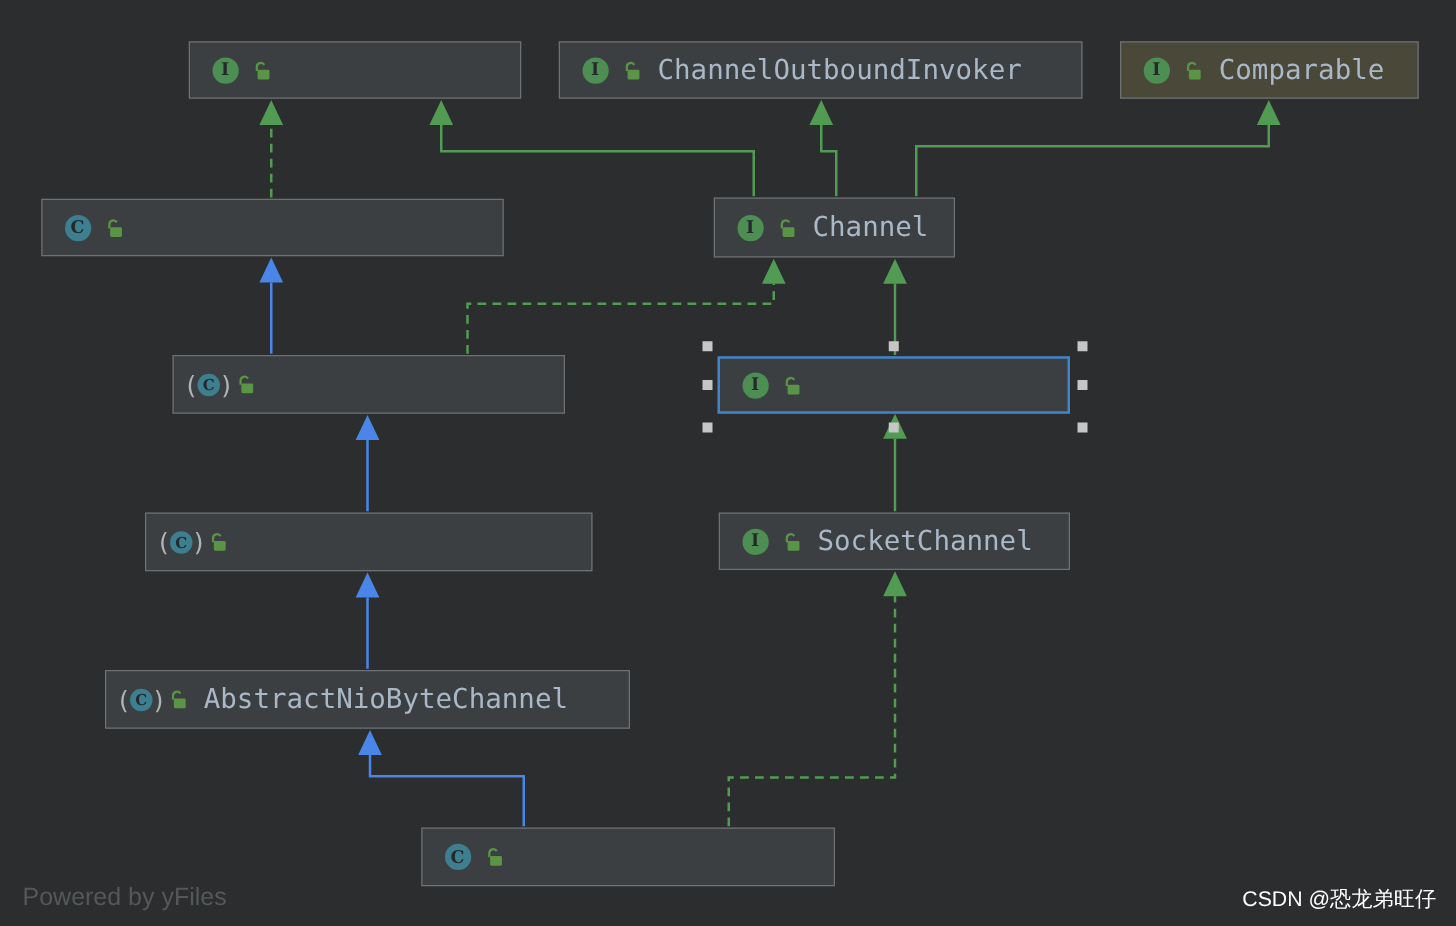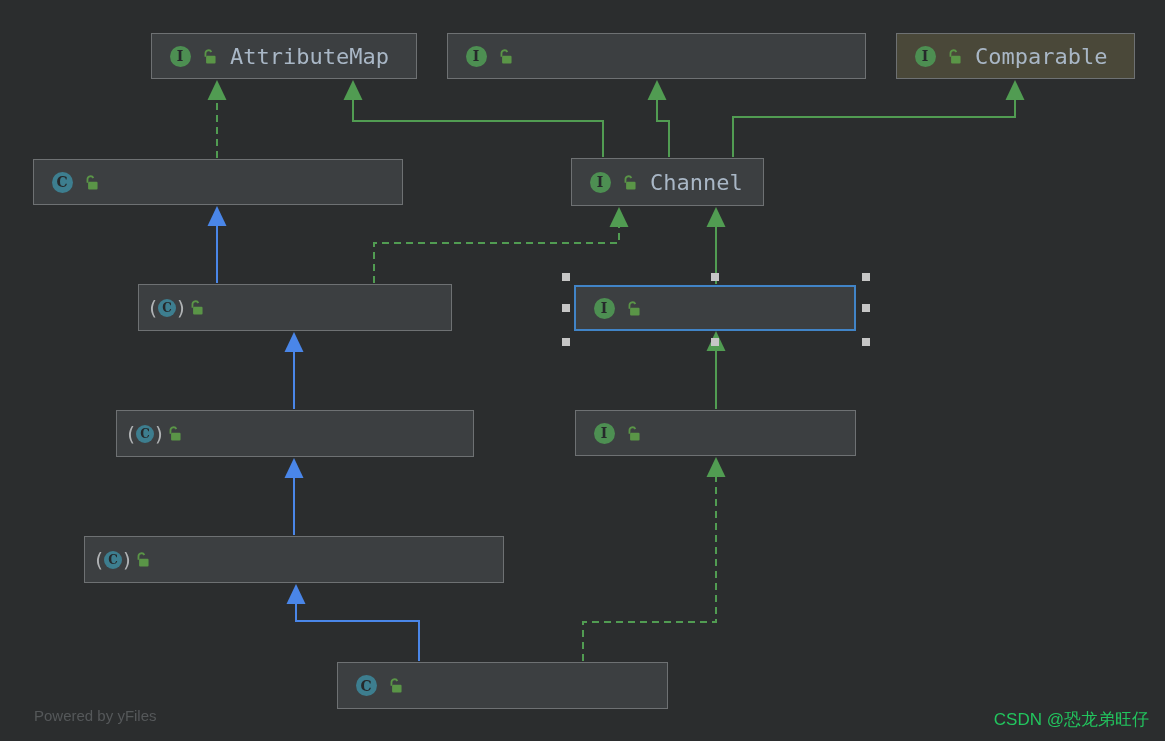--- a/index.html
+++ b/index.html
@@ -23,22 +23,22 @@
           font:bold 14px "DejaVu Serif",serif;color:var(--icon-letter);}
   .circle.iface{background:var(--iface);}
   .circle.cls{background:var(--cls);}
   .kind-abstract_class .circle{width:18px;height:18px;font-size:12px;}
   .paren{font-style:normal;font:400 20px "DejaVu Sans",sans-serif;color:var(--parens);
          margin:0 1px;line-height:1;}
   .lock{margin-left:3px;display:inline-flex;color:var(--lock);flex:none;}
   .label{margin-left:12px;font:22px "DejaVu Sans Mono",monospace;color:var(--label);
          white-space:nowrap;}
   .handle{position:absolute;width:8px;height:8px;background:var(--handle);}
-  .wm-left{position:absolute;left:34px;top:707px;font-size:15px;color:#55585a;}
-  .wm-right{position:absolute;right:16px;top:708px;font-size:17px;color:#22c55e;}
+  .wm-left{position:absolute;left:18px;top:707px;font-size:20px;color:#55585a;}
+  .wm-right{position:absolute;right:16px;top:708px;font-size:17px;color:#ffffff;}
 </style>
 </head>
 <body>
 
 <div id="canvas">
   <svg id="edges-svg" width="1165" height="741">
       <polyline points="217,158 217,100" fill="none" stroke="#519c52" stroke-width="2" stroke-dasharray="7 5"></polyline>
       <polygon points="217,80 226.5,100 207.5,100" fill="#519c52"></polygon>
       <polyline points="603,157 603,121 353,121 353,100" fill="none" stroke="#519c52" stroke-width="2"></polyline>
       <polygon points="353,80 362.5,100 343.5,100" fill="#519c52"></polygon>
@@ -67,32 +67,32 @@
       <div class="node" style="left: 151px; top: 33px; width: 266px; height: 46px;">
         <span class="type-icon kind-interface">
           <b class="circle iface">I</b>
         </span>
         <span class="lock">
           <svg viewBox="0 0 16 16" width="17" height="17">
             <path d="M4.2 8.2 V5.3 A3 3 0 0 1 9.8 3.7" fill="none" stroke="currentColor" stroke-width="1.7"></path>
             <rect x="4.8" y="7.4" width="8.9" height="7.2" rx="1" fill="currentColor"></rect>
           </svg>
         </span>
-        <span class="label">AttributeMap</span>
       </div>
       <div class="node" style="left: 447px; top: 33px; width: 419px; height: 46px;">
         <span class="type-icon kind-interface">
           <b class="circle iface">I</b>
         </span>
         <span class="lock">
           <svg viewBox="0 0 16 16" width="17" height="17">
             <path d="M4.2 8.2 V5.3 A3 3 0 0 1 9.8 3.7" fill="none" stroke="currentColor" stroke-width="1.7"></path>
             <rect x="4.8" y="7.4" width="8.9" height="7.2" rx="1" fill="currentColor"></rect>
           </svg>
         </span>
+        <span class="label">ChannelOutboundInvoker</span>
       </div>
       <div class="node external" style="left: 896px; top: 33px; width: 239px; height: 46px;">
         <span class="type-icon kind-interface">
           <b class="circle iface">I</b>
         </span>
         <span class="lock">
           <svg viewBox="0 0 16 16" width="17" height="17">
             <path d="M4.2 8.2 V5.3 A3 3 0 0 1 9.8 3.7" fill="none" stroke="currentColor" stroke-width="1.7"></path>
             <rect x="4.8" y="7.4" width="8.9" height="7.2" rx="1" fill="currentColor"></rect>
           </svg>
@@ -157,20 +157,21 @@
       <div class="node" style="left: 575px; top: 410px; width: 281px; height: 46px;">
         <span class="type-icon kind-interface">
           <b class="circle iface">I</b>
         </span>
         <span class="lock">
           <svg viewBox="0 0 16 16" width="17" height="17">
             <path d="M4.2 8.2 V5.3 A3 3 0 0 1 9.8 3.7" fill="none" stroke="currentColor" stroke-width="1.7"></path>
             <rect x="4.8" y="7.4" width="8.9" height="7.2" rx="1" fill="currentColor"></rect>
           </svg>
         </span>
+        <span class="label">SocketChannel</span>
       </div>
       <div class="node" style="left: 116px; top: 410px; width: 358px; height: 47px;">
         <span class="type-icon kind-abstract_class">
           <i class="paren">(</i>
           <b class="circle cls">C</b>
           <i class="paren">)</i>
         </span>
         <span class="lock">
           <svg viewBox="0 0 16 16" width="17" height="17">
             <path d="M4.2 8.2 V5.3 A3 3 0 0 1 9.8 3.7" fill="none" stroke="currentColor" stroke-width="1.7"></path>
@@ -183,20 +184,21 @@
           <i class="paren">(</i>
           <b class="circle cls">C</b>
           <i class="paren">)</i>
         </span>
         <span class="lock">
           <svg viewBox="0 0 16 16" width="17" height="17">
             <path d="M4.2 8.2 V5.3 A3 3 0 0 1 9.8 3.7" fill="none" stroke="currentColor" stroke-width="1.7"></path>
             <rect x="4.8" y="7.4" width="8.9" height="7.2" rx="1" fill="currentColor"></rect>
           </svg>
         </span>
+        <span class="label">AbstractNioByteChannel</span>
       </div>
       <div class="node" style="left: 337px; top: 662px; width: 331px; height: 47px;">
         <span class="type-icon kind-class">
           <b class="circle cls">C</b>
         </span>
         <span class="lock">
           <svg viewBox="0 0 16 16" width="17" height="17">
             <path d="M4.2 8.2 V5.3 A3 3 0 0 1 9.8 3.7" fill="none" stroke="currentColor" stroke-width="1.7"></path>
             <rect x="4.8" y="7.4" width="8.9" height="7.2" rx="1" fill="currentColor"></rect>
           </svg>

